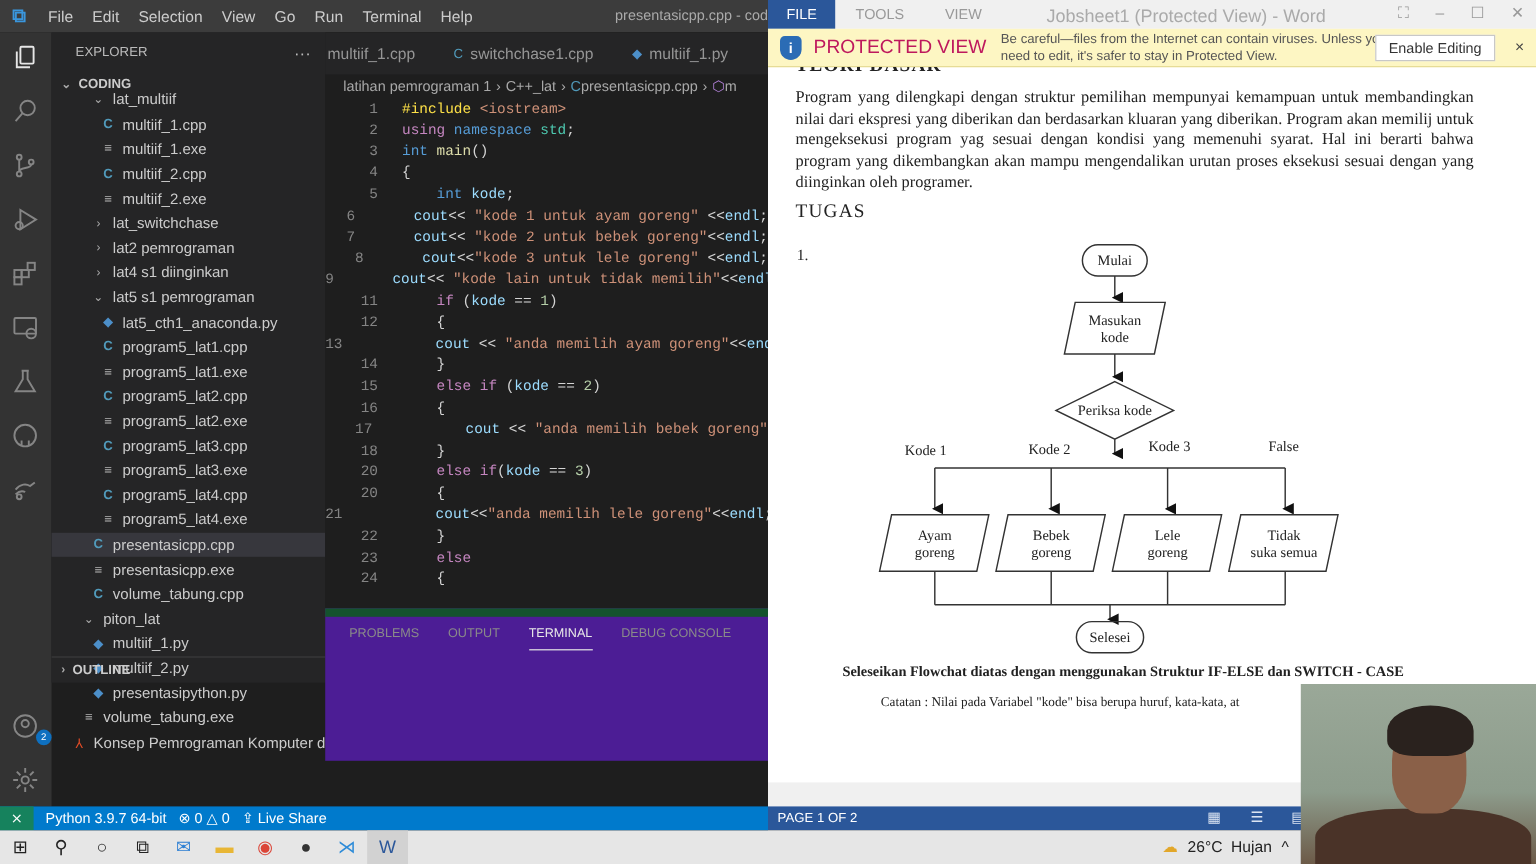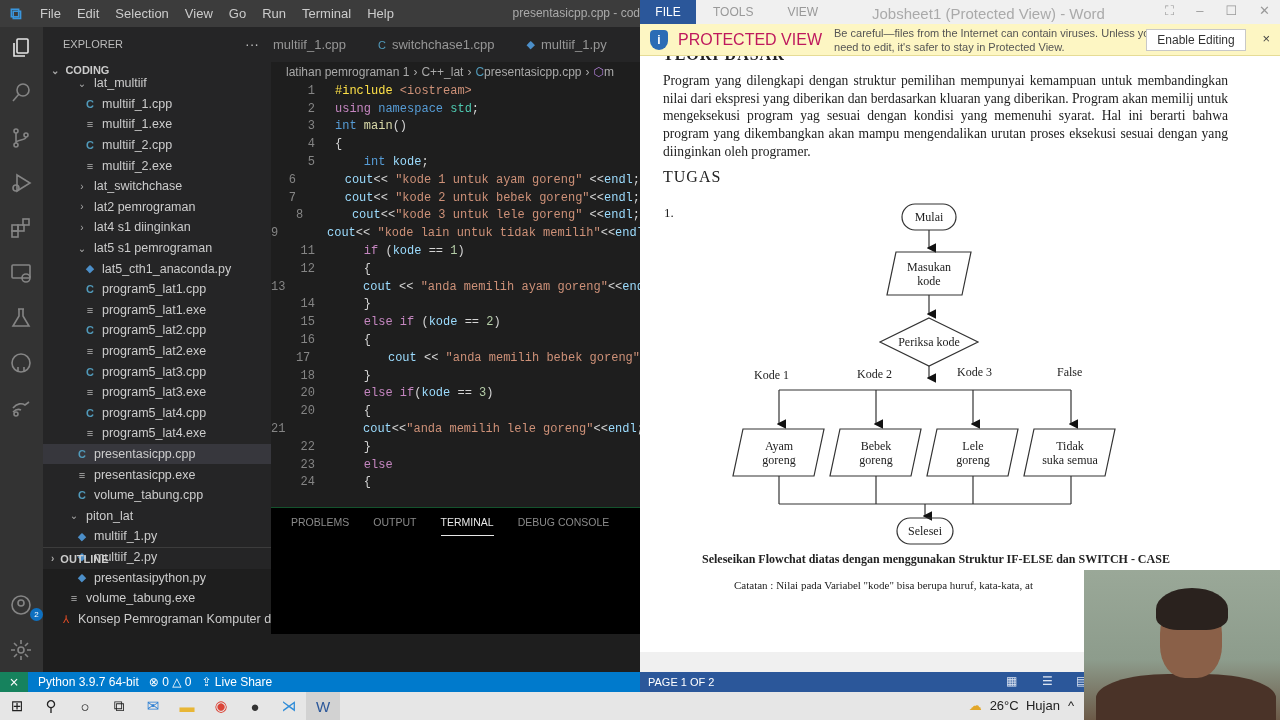--- a/index.html
+++ b/index.html
@@ -38,21 +38,21 @@
   .tab { padding: 0 18px 0 14px; height: 35px; display: flex; align-items: center; }
   .tab .tic { margin-right: 6px; font-size: 11px; }
   .breadcrumb { height: 20px; display: flex; align-items: center; padding-left: 15px; font-size: 12px; color: #a9a9a9; white-space: nowrap; }
   .breadcrumb .sep { margin: 0 4px; }
   .code { position: relative; font-family: "Liberation Mono", monospace; font-size: 12px; }
   .code-line { height: 17.8px; display: flex; align-items: center; white-space: pre; }
   .ln { width: 44px; text-align: right; color: #858585; padding-right: 0; }
   .lc { padding-left: 20px; color: #d4d4d4; }
   .kw { color: #569cd6; } .ctl { color: #c586c0; } .str { color: #ce9178; } .var { color: #9cdcfe; } .fn { color: #dcdcaa; } .num { color: #b5cea8; } .pp { color: #fde047; } .inc { color: #ce9178; } .ty { color: #4ec9b0; }
 
-  .panel { position: absolute; left: 271px; top: 507px; width: 369px; height: 127px; background: #000000; border-top: 1px solid #14532d; }
+  .panel { position: absolute; left: 271px; top: 507px; width: 369px; height: 127px; background: #4c1d95; border-top: 7px solid #14532d; }
   .panel-tabs { display: flex; height: 28px; align-items: center; padding-left: 20px; font-size: 10.5px; color: #8a8a8a; }
   .ptab { margin-right: 24px; height: 28px; display: flex; align-items: center; }
   .ptab.active { color: #e7e7e7; border-bottom: 1px solid #e7e7e7; }
   .term { padding: 8px 0 0 18px; font-family: "Liberation Mono", monospace; font-size: 12px; color: #cccccc; white-space: pre; }
   .cursor { display: inline-block; width: 7px; height: 13px; border: 1px solid #ccc; vertical-align: middle; margin-left: 4px; }
 
   .statusbar { position: absolute; left: 0; top: 672px; width: 640px; height: 20px; background: #007acc; display: flex; align-items: center; font-size: 12px; color: #fff; }
   .sb-remote { width: 28px; height: 20px; background: #16825d; display: flex; align-items: center; justify-content: center; }
   .sb-item { margin-left: 10px; white-space: nowrap; }
 

